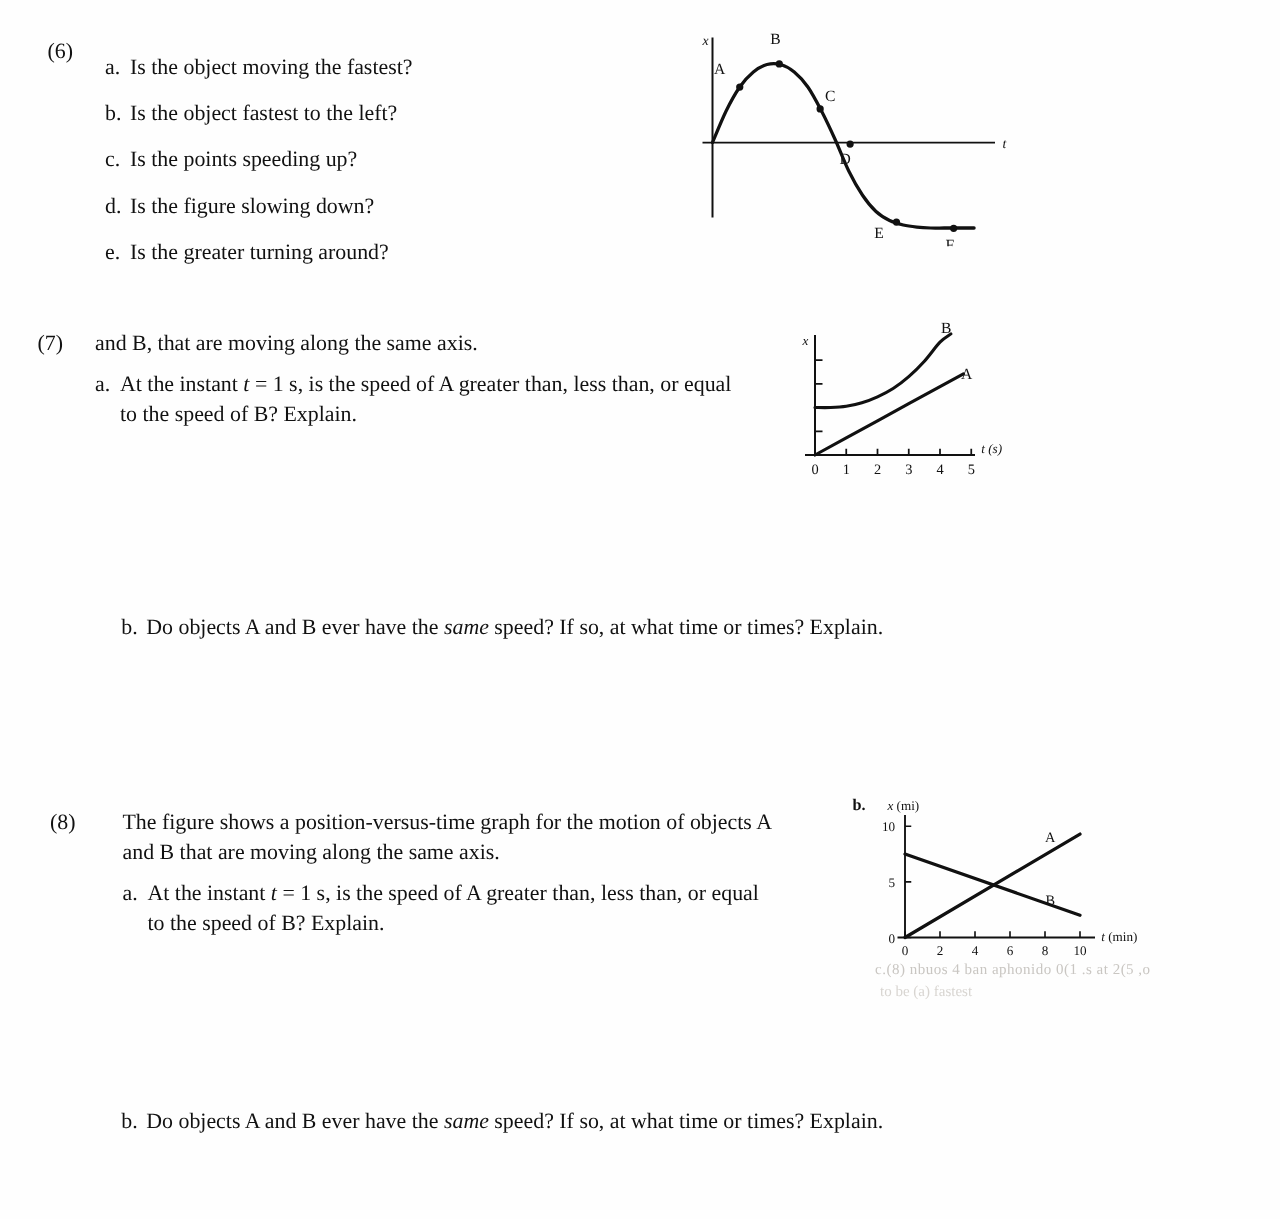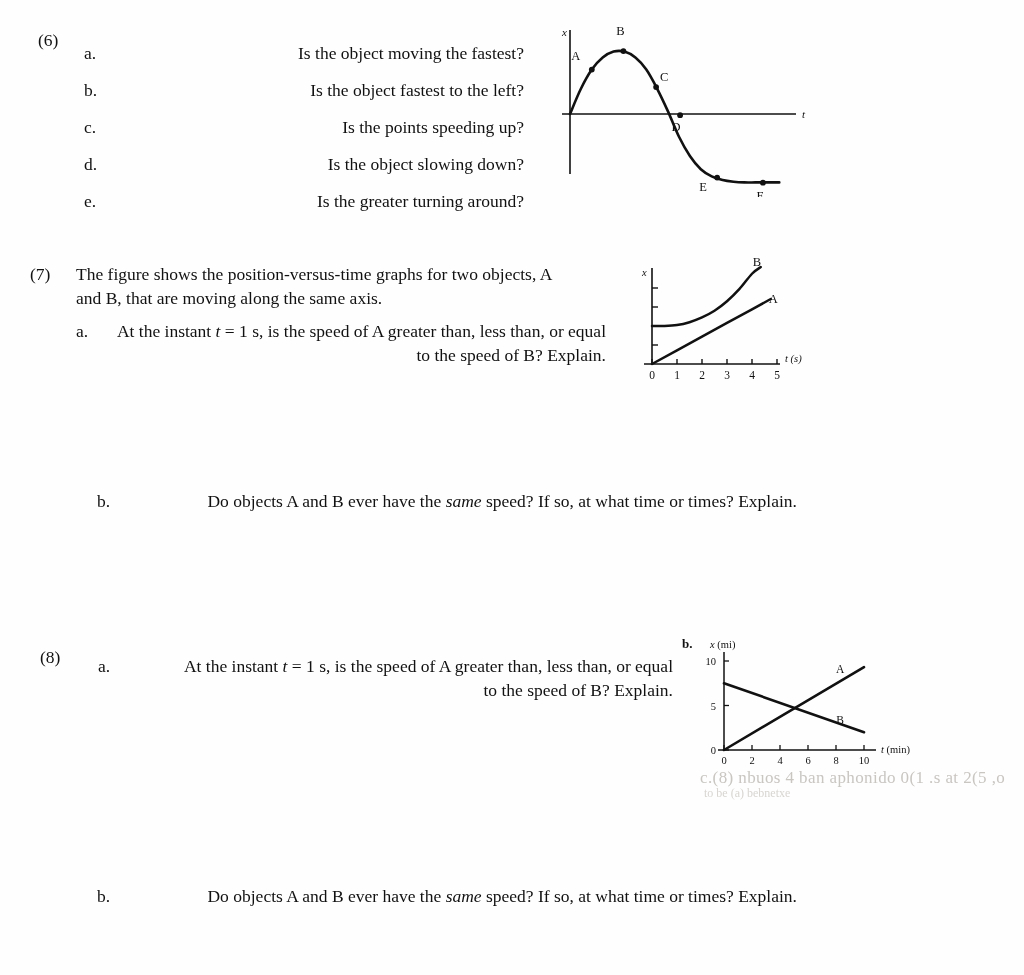--- a/index.html
+++ b/index.html
@@ -38,38 +38,38 @@
     display: flex;
     align-items: flex-start;
     margin-bottom: 13px;
     font-size: 17.5px;
     line-height: 24px;
   }
   .sublabel {
     flex: 0 0 20px;
     width: 20px;
   }
-  .subtext { flex: 1 1 auto; text-align: right; }
+  .subtext { flex: 1 1 auto; }
   .it { font-style: italic; }
 
   
   .figure { position: absolute; }
   .fig-svg { display: block; }
   .figlabel-b {
     position: absolute;
     font-size: 13px;
     font-weight: bold;
     font-family: "Liberation Serif", serif;
   }
 
   
   .ghost {
     position: absolute;
     color: #c9c6c2;
-    font-size: 17px;
+    font-size: 12px;
     font-family: "Liberation Serif", serif;
     letter-spacing: 0.4px;
     user-select: none;
   }
   .ghost2 {
     position: absolute;
     color: #d8d5d1;
     font-size: 12px;
     font-family: "Liberation Serif", serif;
   }
@@ -91,21 +91,21 @@
           <div class="subitem">
             <span class="sublabel">b.</span>
             <span class="subtext">Is the object fastest to the left?</span>
           </div>
           <div class="subitem">
             <span class="sublabel">c.</span>
             <span class="subtext">Is the points speeding up?</span>
           </div>
           <div class="subitem">
             <span class="sublabel">d.</span>
-            <span class="subtext">Is the object slowing down?</span>
+            <span class="subtext">Is the figure slowing down?</span>
           </div>
           <div class="subitem">
             <span class="sublabel">e.</span>
             <span class="subtext">Is the greater turning around?</span>
           </div>
         </div>
       </div>
     </div>
   </div>
 
@@ -134,21 +134,20 @@
           <text x="155.15" y="168.6" font-size="12.5" font-family="'Liberation Serif',serif" text-anchor="middle" fill="#111">E</text>
           <text x="211.93" y="177.64" font-size="12.5" font-family="'Liberation Serif',serif" text-anchor="middle" fill="#111">F</text>
         </g>
     </svg>
   </div>
 
   <div class="qblock" style="left:30px; top:262px; width:580px;">
     <div class="qrow">
       <div class="qnum">(7)</div>
       <div class="qbody" style="width:530px;">
-        <p>The figure shows the position-versus-time graphs for two objects, A</p>
         <p>and B, that are moving along the same axis.</p>
         <div class="sublist" style="margin-top:9px;">
           <div class="subitem" style="margin-bottom:0;">
             <span class="sublabel">a.</span>
             <span class="subtext">
               <span>At the instant </span><span class="it">t</span><span> = 1 s, is the speed of A greater than, less than, or equal</span>
               <span style="display:block;">to the speed of B? Explain.</span>
             </span>
           </div>
         </div>
@@ -195,20 +194,22 @@
     <div class="subitem" style="margin-bottom:0;">
       <span class="sublabel">b.</span>
       <span class="subtext"><span>Do objects A and B ever have the </span><span class="it">same</span><span> speed? If so, at what time or times? Explain.</span></span>
     </div>
   </div>
 
   <div class="qblock" style="left:40px; top:645px; width:640px;">
     <div class="qrow">
       <div class="qnum" style="width:58px; flex:0 0 58px;">(8)</div>
       <div class="qbody" style="width:575px;">
+        <p>The figure shows a position-versus-time graph for the motion of objects A</p>
+        <p>and B that are moving along the same axis.</p>
         <div class="sublist" style="margin-top:9px;">
           <div class="subitem" style="margin-bottom:0;">
             <span class="sublabel">a.</span>
             <span class="subtext">
               <span>At the instant </span><span class="it">t</span><span> = 1 s, is the speed of A greater than, less than, or equal</span>
               <span style="display:block;">to the speed of B? Explain.</span>
             </span>
           </div>
         </div>
       </div>
@@ -251,21 +252,21 @@
       <path id="fig8-seriesA" fill="none" stroke="#111" stroke-width="2.6" stroke-linecap="round" d="M 42.00 114.00 L 182.00 31.23"></path>
       <path id="fig8-seriesB" fill="none" stroke="#111" stroke-width="2.6" stroke-linecap="round" d="M 42.00 47.25 L 182.00 96.20"></path>
       <g id="fig8-annots">
           <text x="158.20000000000002" y="37.459999999999994" font-size="11.5" font-family="'Liberation Serif',serif" text-anchor="middle" fill="#111">A</text>
           <text x="158.20000000000002" y="88.19" font-size="11.5" font-family="'Liberation Serif',serif" text-anchor="middle" fill="#111">B</text>
         </g>
     </svg>
   </div>
 
   <div class="ghost" style="left:700px; top:768px;">c.(8) nbuos 4 ban aphonido 0(1 .s at 2(5 ,o</div>
-  <div class="ghost2" style="left:704px; top:786px;">to be (a) bebnetxe</div>
+  <div class="ghost2" style="left:704px; top:786px;">to be (a) fastest</div>
 
   <div class="qblock" style="left:97px; top:884px; width:700px;">
     <div class="subitem" style="margin-bottom:0;">
       <span class="sublabel">b.</span>
       <span class="subtext"><span>Do objects A and B ever have the </span><span class="it">same</span><span> speed? If so, at what time or times? Explain.</span></span>
     </div>
   </div>
 
 </div>
 

